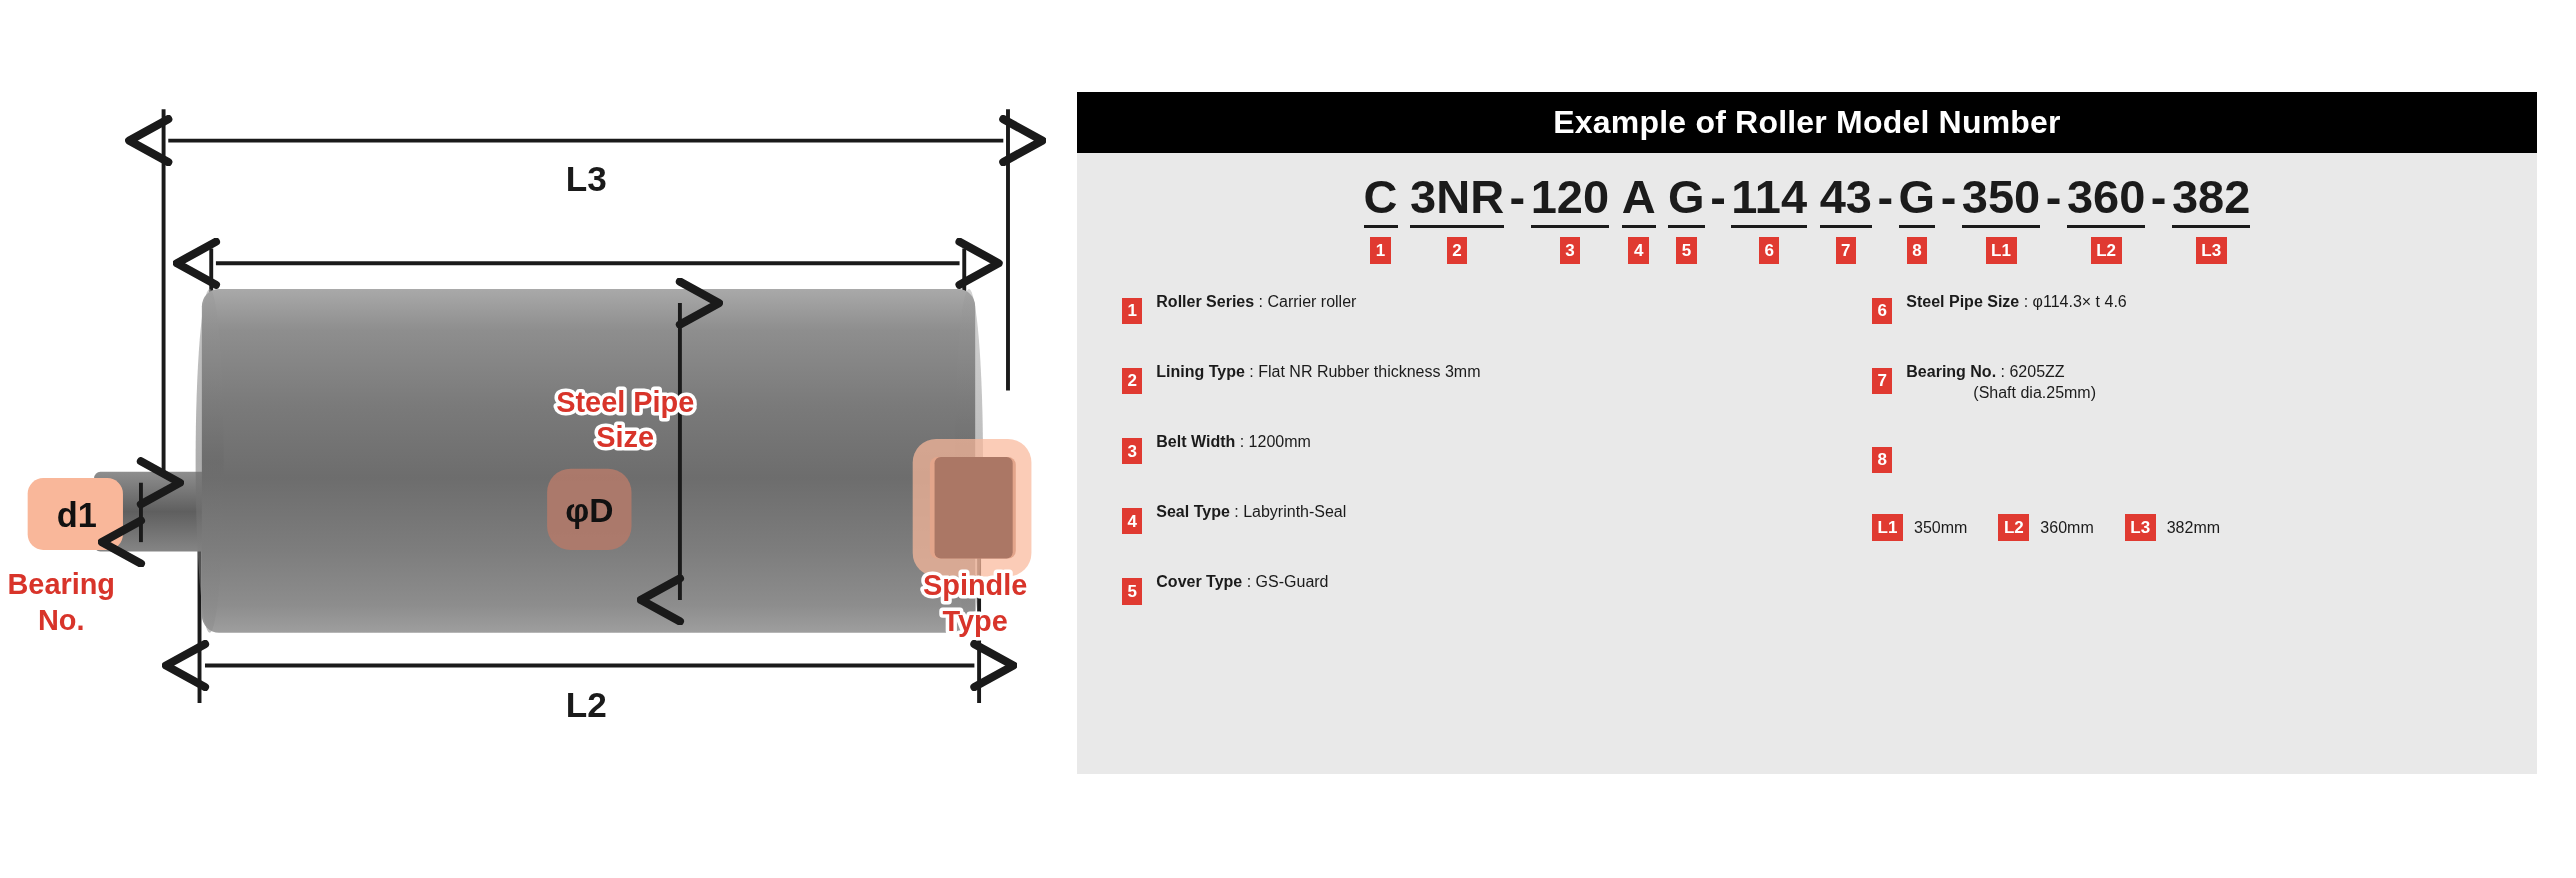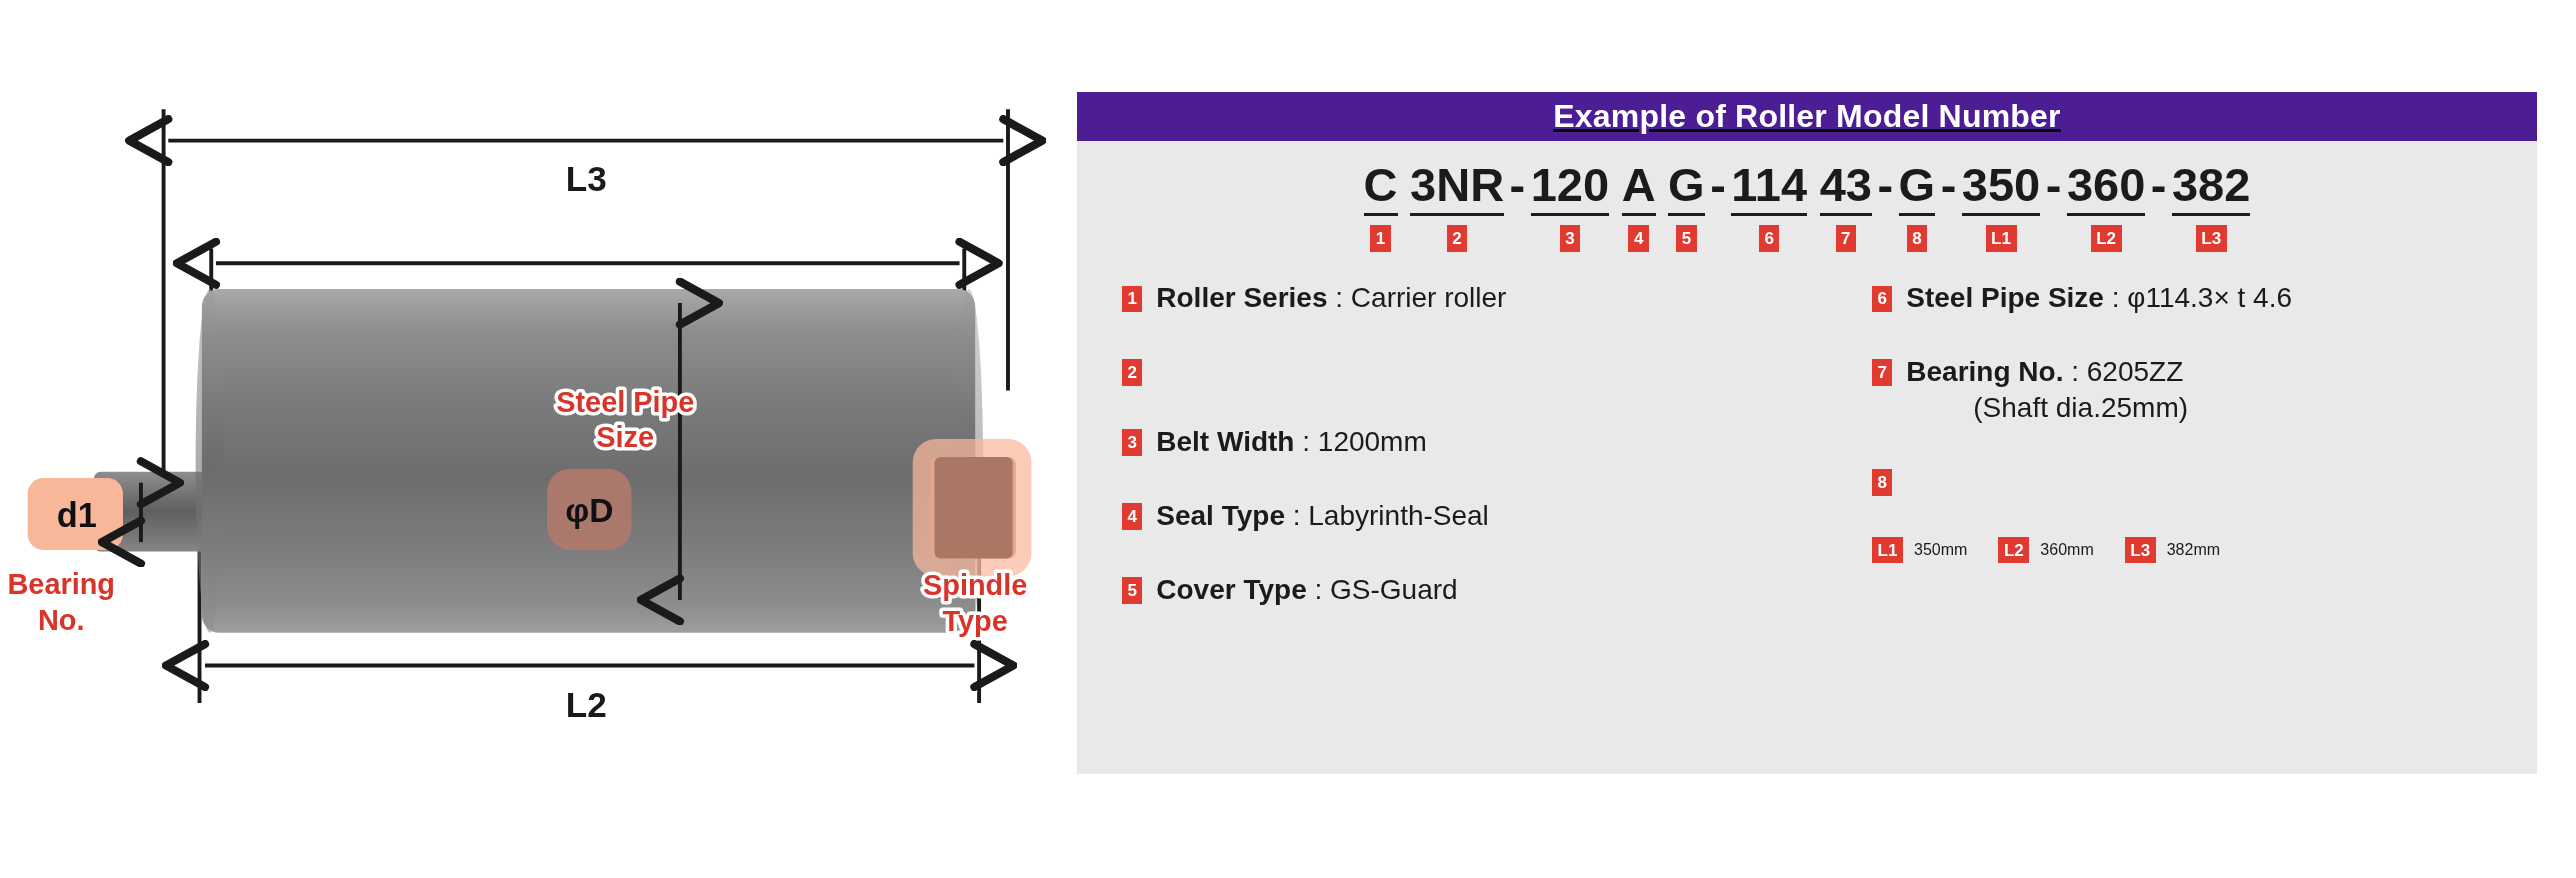--- a/index.html
+++ b/index.html
@@ -17,22 +17,22 @@
   .redlabel{font-family:"Liberation Sans",sans-serif;font-weight:bold;fill:#d8342a;
             paint-order:stroke fill;stroke:#ffffff;stroke-width:9px;stroke-linejoin:round;}
   .blacklabel{font-family:"Liberation Sans",sans-serif;font-weight:bold;fill:#111111;}
 
   
   #panel{
     position:absolute;left:1077px;top:92px;width:1460px;height:682px;
     background:#e9e9e9;
   }
   #panel-header{
-    height:49px;background:#4c1d95;
-    display:flex;align-items:center;justify-content:center;text-decoration:underline;
+    height:61px;background:#000000;
+    display:flex;align-items:center;justify-content:center;
   }
   #panel-header .title{
     color:#ffffff;font-size:32px;font-weight:bold;letter-spacing:0.2px;
     font-family:"Liberation Sans",sans-serif;
   }
   
   #modelrow{
     display:flex;align-items:flex-start;justify-content:center;
     padding:20.3px 0 0 0;
   }
@@ -61,21 +61,21 @@
   
   #legend{
     display:flex;padding:28px 0 0 45px;box-sizing:border-box;
   }
   #legend .col{display:flex;flex-direction:column;}
   #col-left{width:750px;}
   #col-right{width:641px;}
   .entry{display:flex;align-items:flex-start;margin-bottom:38px;}
   .entry .badge{margin-top:5.5px;flex:0 0 auto;}
   .entry .etext{margin-left:14px;}
-  .eline{font-size:28px;color:#1b1b1b;line-height:1.28;white-space:nowrap;}
+  .eline{font-size:16px;color:#1b1b1b;line-height:1.28;white-space:nowrap;}
   .eline .k{font-weight:bold;}
   .eline .v{font-weight:normal;}
   .eline.sub{margin-left:67px;}
   .lrow{display:flex;align-items:center;margin-top:3.1px;}
   .lrow .badge{margin-right:11px;}
   .lrow .lval{font-size:16px;color:#1b1b1b;margin-right:31px;}
 </style>
 </head>
 <body>
 
@@ -277,20 +277,23 @@
   <div id="legend">
     <div class="col" id="col-left">
         <div class="entry">
           <div class="badge">1</div>
           <div class="etext">
             <div class="eline"><span class="k">Roller Series</span><span class="v"> : Carrier roller</span></div>
           </div>
         </div>
         <div class="entry">
           <div class="badge">2</div>
+          <div class="etext">
+            <div class="eline"><span class="k">Lining Type</span><span class="v"> : Flat NR Rubber thickness 3mm</span></div>
+          </div>
         </div>
         <div class="entry">
           <div class="badge">3</div>
           <div class="etext">
             <div class="eline"><span class="k">Belt Width</span><span class="v"> : 1200mm</span></div>
           </div>
         </div>
         <div class="entry">
           <div class="badge">4</div>
           <div class="etext">

